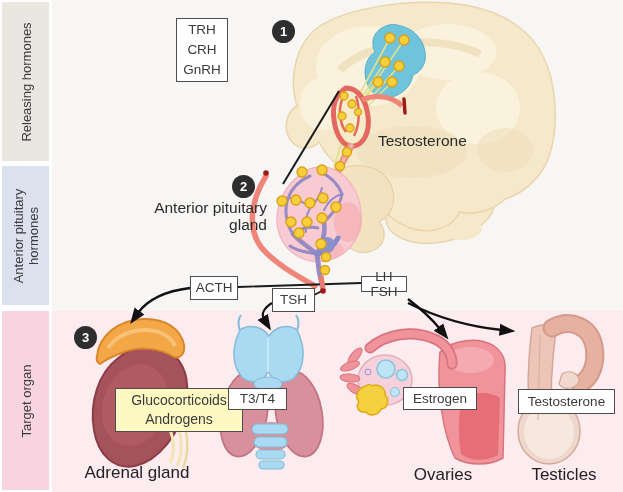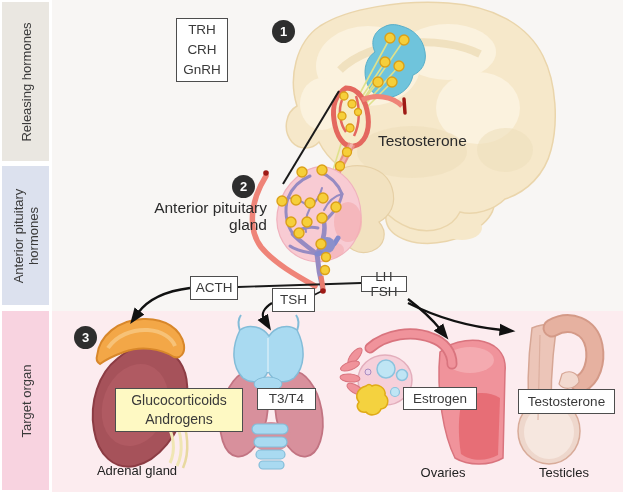--- a/index.html
+++ b/index.html
@@ -22,34 +22,34 @@
   svg.art { position:absolute; left:0; top:0; z-index:2; }
 
   .hbox { position:absolute; background:#ffffff; border:1.5px solid #4d4d4d; box-sizing:border-box;
           display:flex; flex-direction:column; align-items:center; justify-content:center;
           font-size:13.5px; color:#3a3a3a; z-index:3; line-height:16px; }
   #box-releasing { left:176px; top:18px; width:52px; height:64px; line-height:20px; }
   #box-acth { left:190px; top:276px; width:48px; height:24px; }
   #box-tsh  { left:272px; top:288px; width:43px; height:24px; }
   #box-lhfsh{ left:361px; top:276px; width:46px; height:16px; line-height:15px; }
   #box-adrenal-h { left:79px; top:388px; width:128px; height:44px; font-size:14px; line-height:19px; background:#fef9c3;margin-left:36px; }
-  #box-t34 { left:257px; top:388px; width:59px; height:22px; }
+  #box-t34 { left:228px; top:388px; width:59px; height:22px; }
   #box-estrogen { left:403px; top:387px; width:74px; height:23px; }
   #box-testosterone { left:518px; top:389px; width:97px; height:25px; }
 
   .step { position:absolute; width:23px; height:23px; border-radius:50%; background:#2e2e2e; color:#fff;
           font-weight:bold; font-size:13px; display:flex; align-items:center; justify-content:center; z-index:3; }
   #step-1 { left:272px; top:20px; }
   #step-2 { left:232px; top:175px; }
   #step-3 { left:74px;  top:326px; }
 
   .flabel { position:absolute; color:#2b2b2b; z-index:3; }
   #label-hypothalamus { left:378px; top:132px; font-size:15.5px; }
   #label-anterior-pituitary { left:146px; top:199px; width:121px; font-size:15.5px; line-height:17px; text-align:right; }
-  .organ-label { position:absolute; font-size:13px; color:#222; text-align:center; z-index:3; }
+  .organ-label { position:absolute; font-size:17px; color:#222; text-align:center; z-index:3; }
   #label-adrenal { left:67px; top:463px; width:140px; }
   #label-thyroid { left:215px; top:464px; width:120px; }
   #label-ovaries { left:383px; top:465px; width:120px; }
   #label-testicles { left:504px; top:465px; width:120px; }
 </style>
 </head>
 <body>
 
 <div id="canvas">
 

